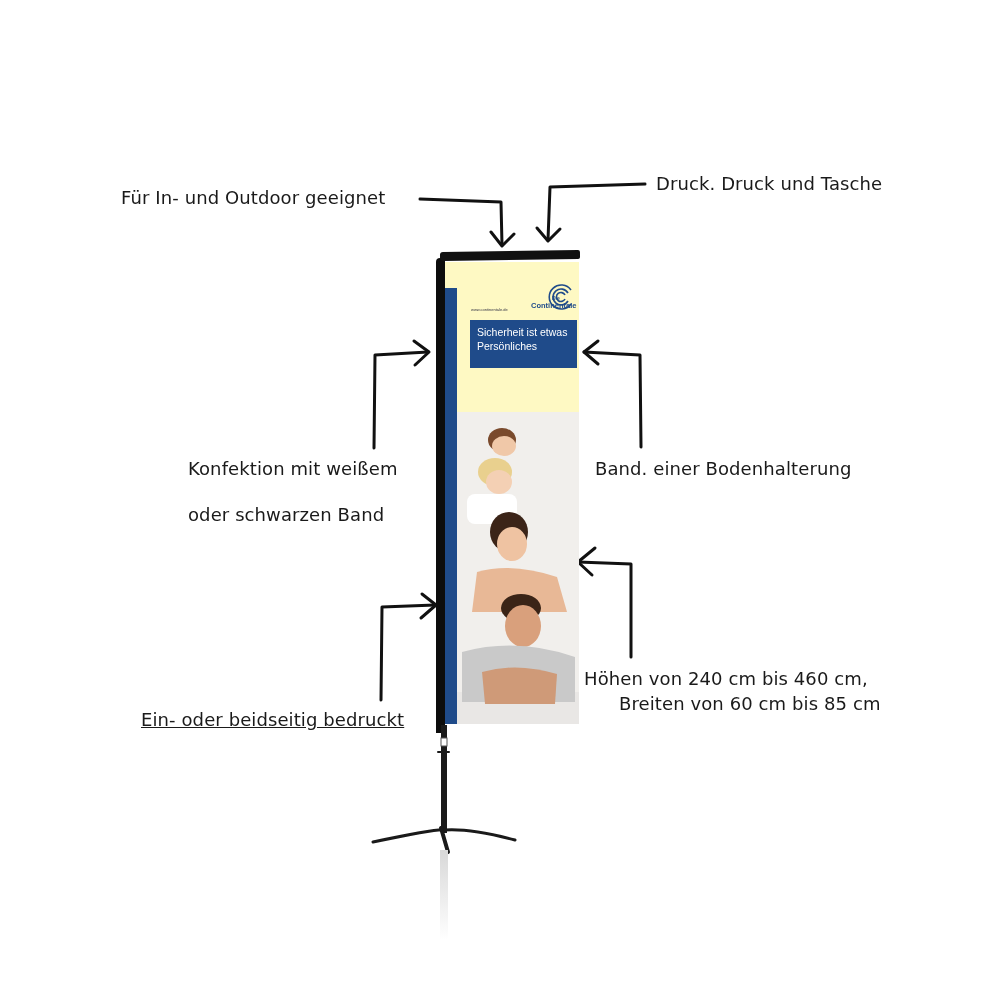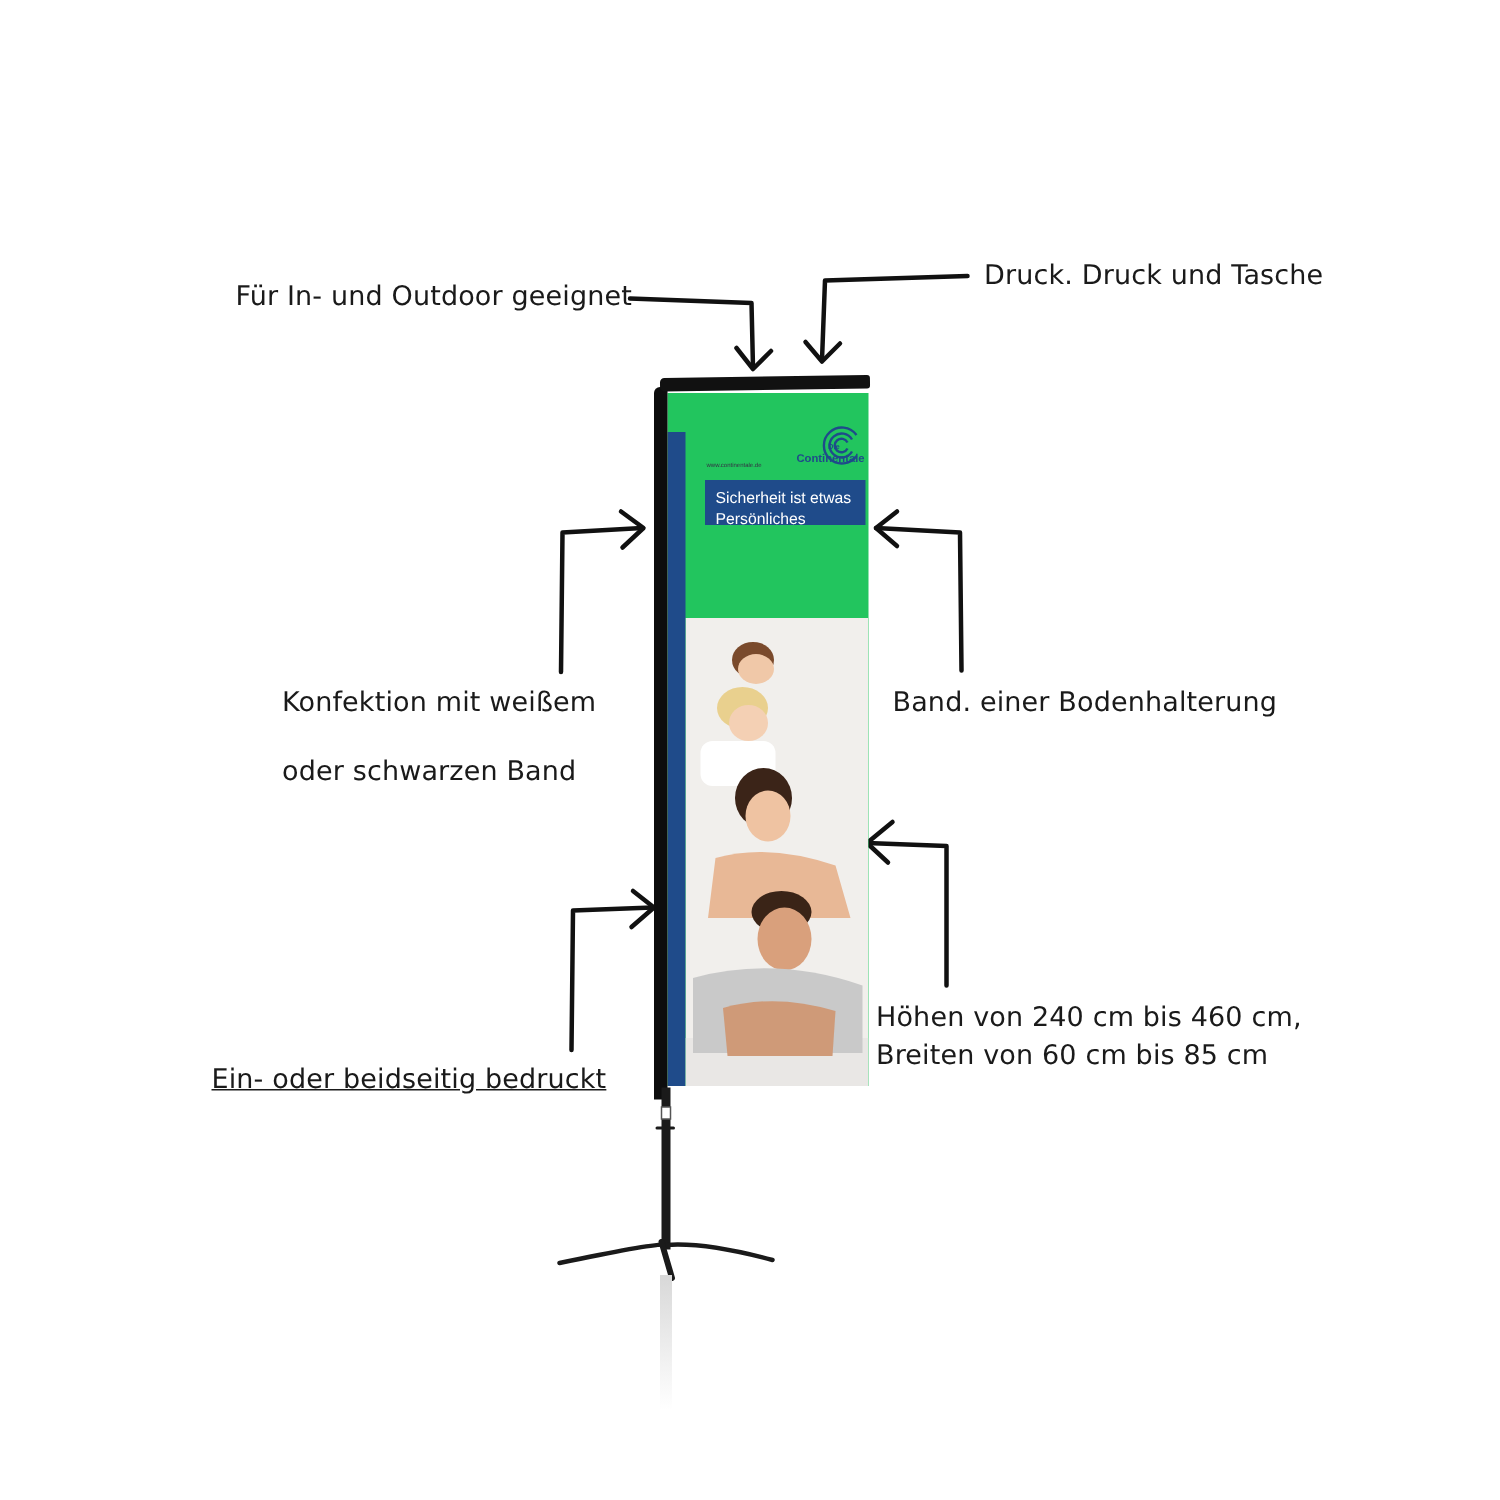--- a/index.html
+++ b/index.html
@@ -1,27 +1,27 @@
 <!DOCTYPE html>
 <html><head>
 <meta charset="utf-8">
 <style>
   html, body { margin:0; padding:0; background:#ffffff; }
   body { width:1000px; height:1000px; position:relative; overflow:hidden; font-family:"DejaVu Sans", sans-serif; color:#1a1a1a; }
   .label { position:absolute; font-size:18px; line-height:26px; white-space:nowrap; letter-spacing:0.1px; }
   svg.arrows { position:absolute; left:0; top:0; }
   .topbar { position:absolute; left:440px; top:251px; width:140px; height:9px; background:#111; border-radius:3px 2px 2px 3px; transform:rotate(-0.8deg); }
   .pole { position:absolute; left:436px; top:258px; width:9px; height:475px; background:#0d0d0d; border-radius:4px 0 0 0; }
-  .cloth { position:absolute; left:445px; top:262px; width:134px; height:462px; background:#22c55e; overflow:hidden; }
+  .cloth { position:absolute; left:445px; top:262px; width:134px; height:462px; background:#fef9c3; overflow:hidden; }
   .blue-strip { position:absolute; left:0; top:26px; width:12px; height:436px; background:#1f4b8a; }
   .url { position:absolute; left:26px; top:45px; font-size:4px; color:#334; font-family:"Liberation Sans", sans-serif; }
   .logo { position:absolute; left:96px; top:22px; width:36px; height:30px; }
   .logo-die { position:absolute; left:96px; top:36px; font-size:5px; font-weight:bold; color:#1f4b8a; font-family:"Liberation Sans", sans-serif; }
   .logo-name { position:absolute; left:86px; top:42px; font-size:7.5px; font-weight:bold; color:#1f4b8a; font-family:"Liberation Sans", sans-serif; }
-  .headline { position:absolute; left:25px; top:58px; width:107px; height:30px; background:#1f4b8a; color:#fff; font-family:"Liberation Sans", sans-serif; font-size:10.5px; line-height:14px; padding:5px 0 0 7px; box-sizing:border-box; }
+  .headline { position:absolute; left:25px; top:58px; width:107px; height:48px; background:#1f4b8a; color:#fff; font-family:"Liberation Sans", sans-serif; font-size:10.5px; line-height:14px; padding:5px 0 0 7px; box-sizing:border-box; }
   .photo { position:absolute; left:12px; top:150px; width:122px; height:312px; }
   .lower-pole { position:absolute; left:441px; top:725px; width:6px; height:108px; background:#1a1a1a; }
   .reflect { position:absolute; left:440px; top:850px; width:8px; height:90px; background:linear-gradient(#d8d8d8,#ffffff); }
 </style>
 </head>
 <body>
 
 <svg class="arrows" width="1000" height="1000" viewBox="0 0 1000 1000">
   <g fill="none" stroke="#111" stroke-width="3" stroke-linecap="round" stroke-linejoin="round">
 
@@ -50,27 +50,27 @@
       <path d="M595 548 L578 562 L592 575"></path>
     </g>
 
     <g>
       <path d="M381 700 L382 607 L435 605"></path>
       <path d="M422 594 L436 605 L421 618"></path>
     </g>
   </g>
 </svg>
 
-<div class="label" style="left:121px;top:185px;margin-left:36px;">Für In- und Outdoor geeignet</div>
+<div class="label" style="left:121px;top:185px;">Für In- und Outdoor geeignet</div>
 <div class="label" style="left:656px;top:171px;">Druck. Druck und Tasche</div>
 <div class="label" style="left:188px;top:456px;">Konfektion mit weißem</div>
 <div class="label" style="left:188px;top:482px;margin-top:20px;">oder schwarzen Band</div>
 <div class="label" style="left:595px;top:456px;">Band. einer Bodenhalterung</div>
 <div class="label" style="left:584px;top:666px;">Höhen von 240 cm bis 460 cm,</div>
-<div class="label" style="left:584px;top:691px;">Breiten von 60 cm bis 85 cm</div>
+<div class="label" style="left:619px;top:691px;">Breiten von 60 cm bis 85 cm</div>
 <div class="label" style="left:141px;top:707px;text-decoration:underline;">Ein- oder beidseitig bedruckt</div>
 
 <div>
   <div class="cloth">
     <div class="blue-strip"></div>
     <div class="url">www.continentale.de</div>
     <svg class="logo" viewBox="0 0 36 30">
       <g fill="none" stroke="#1f4b8a" stroke-width="1.6">
         <path d="M30 6 A12 12 0 1 0 30 20"></path>
         <path d="M27 9 A8 8 0 1 0 27 17"></path>

